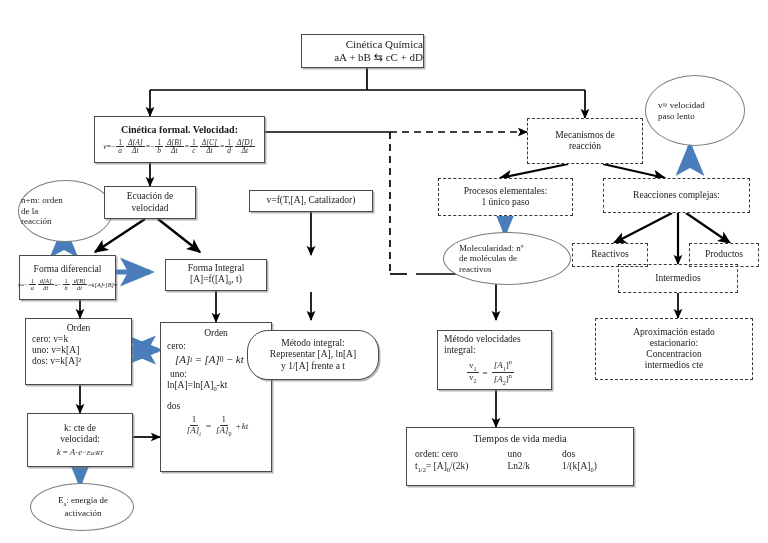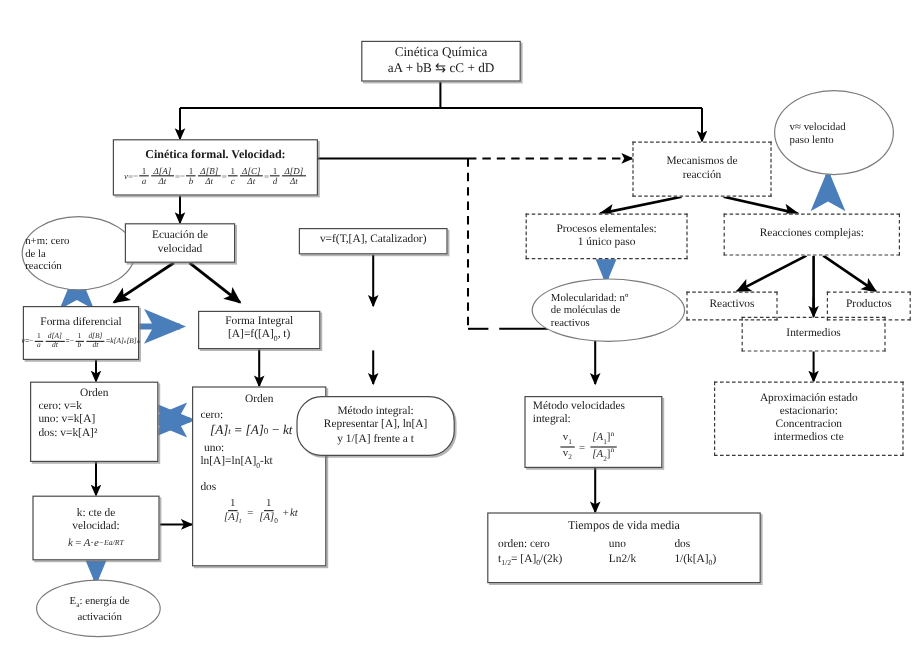--- a/index.html
+++ b/index.html
@@ -180,21 +180,21 @@
       <path d="M505,216 L505,232"></path>
       <path d="M690,166 L690,146"></path>
     </g>
 
     <g stroke="#4a7ebb" stroke-width="5" fill="none">
       <path d="M116,272 L150,272" marker-end="url(#ahb)"></path>
       <path d="M131,350 L158,350" marker-end="url(#ahb)" marker-start="url(#ahstart)"></path>
     </g>
   </svg>
 
-  <div class="node box" style="left:301px; top:34px; width:133px; height:34px;">
+  <div class="node box" style="left:301px; top:34px; width:123px; height:34px;align-items:flex-end;">
     <span class="line t11">Cinética Química</span>
     <span class="line t11">aA + bB ⇆ cC + dD</span>
   </div>
 
   <div class="node box" style="left:94px; top:116px; width:171px; height:47px;">
     <span class="line t10" style="font-weight:600;">Cinética formal. Velocidad:</span>
     <span class="mrow eqsmall" style="margin-top:3px;">
       <span class="it">v</span>
       <span>=</span>
       <span>−</span>
@@ -231,21 +231,21 @@
           <span class="den it">d</span>
         </span>
       <span class="frac">
           <span class="num it">Δ[D]</span>
           <span class="den it">Δt</span>
         </span>
     </span>
   </div>
 
   <div class="node ellipse" style="left:18px; top:180px; width:95px; height:62px; justify-content:center;">
-    <span class="line t9">n+m: cero</span>
+    <span class="line t9">n+m: orden</span>
     <span class="line t9">de la</span>
     <span class="line t9">reacción</span>
   </div>
 
   <div class="node box" style="left:104px; top:186px; width:92px; height:33px;">
     <span class="line t95">Ecuación de</span>
     <span class="line t95">velocidad</span>
   </div>
 
   <div class="node box" style="left:249px; top:190px; width:124px; height:22px;">

